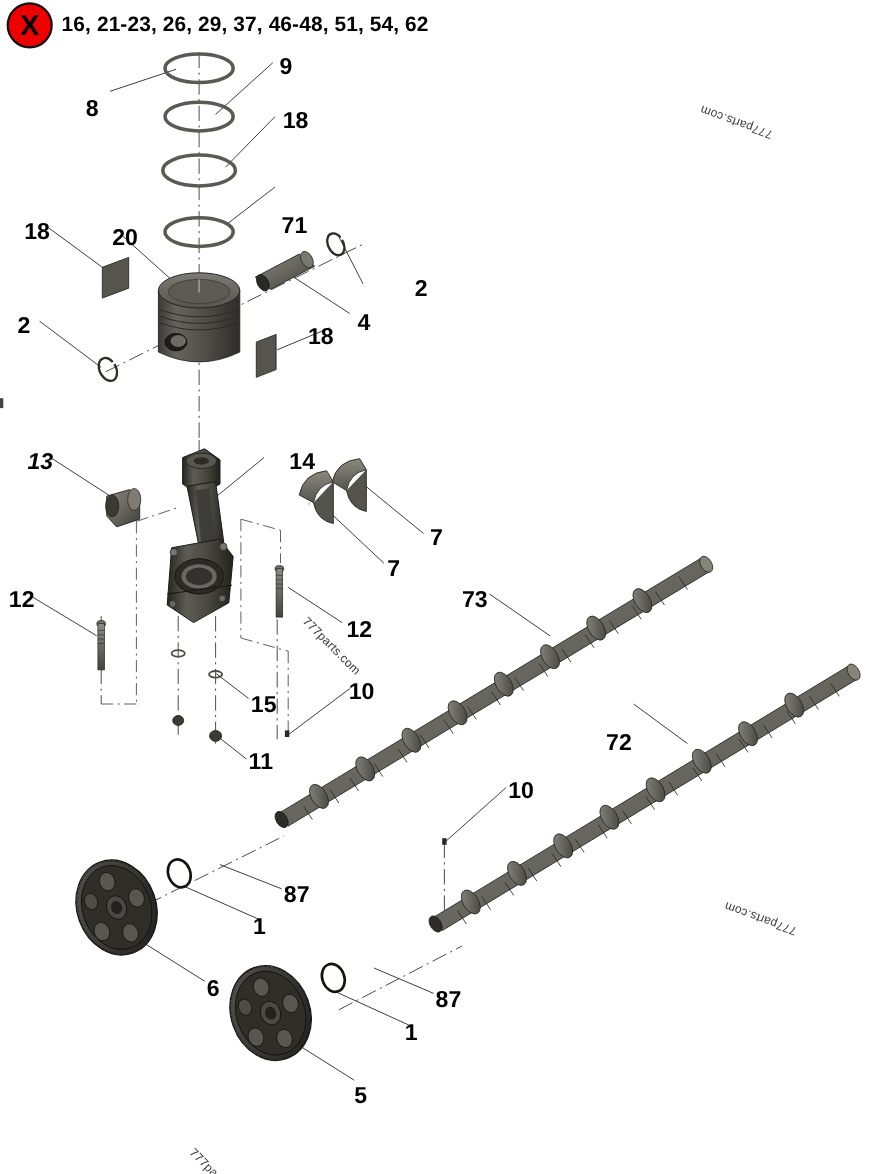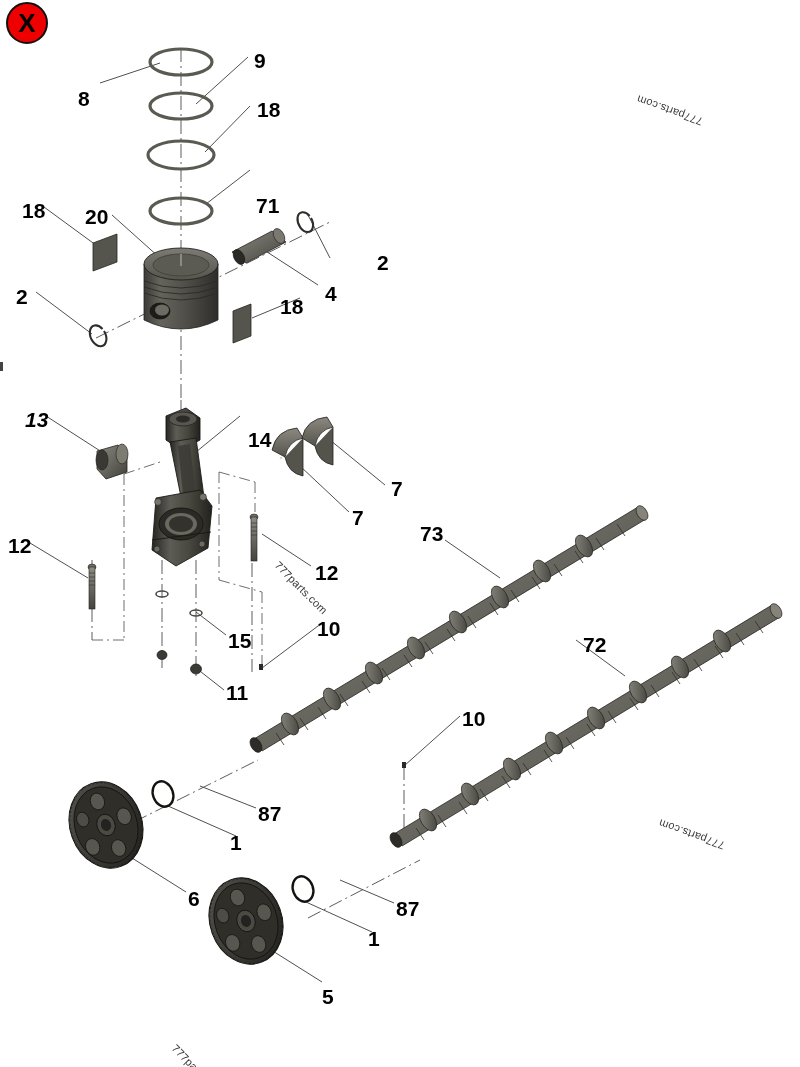--- a/index.html
+++ b/index.html
@@ -355,44 +355,45 @@
       <g stroke="#151411" stroke-width="0.55" opacity="0.85">
         <ellipse cx="246" cy="921" rx="35" ry="43" transform="rotate(-20 246 921)" fill="none" stroke-dasharray="2 2.2"></ellipse>
       </g>
     </g>
 
     <rect x="0" y="362" width="3" height="9" fill="#444"></rect>
   </svg>
 
   <div class="hdr-row">
     <div class="xbadge">X</div>
+    <div class="hdr-text">16, 21-23, 26,  29, 37, 46-48, 51, 54, 62</div>
   </div>
 
   <div id="callout-layer">
       <div class="cal" style="left: 78px; top: 88px;">8</div>
       <div class="cal" style="left: 254px; top: 50px;">9</div>
       <div class="cal" style="left: 257px; top: 99px;">18</div>
       <div class="cal" style="left: 256px; top: 163px; margin-top: 32px;">71</div>
       <div class="cal" style="left: 22px; top: 200px;">18</div>
-      <div class="cal" style="left: 85px; top: 206px;">20</div>
+      <div class="cal" style="left: 102px; top: 206px;">20</div>
       <div class="cal" style="left: 377px; top: 252px;">2</div>
       <div class="cal" style="left: 325px; top: 283px;">4</div>
       <div class="cal" style="left: 280px; top: 296px;">18</div>
       <div class="cal" style="left: 16px; top: 286px;">2</div>
       <div class="cal" style="left: 25px; top: 409px; font-style: italic;">13</div>
-      <div class="cal" style="left: 248px; top: 409px; margin-top: 20px;">14</div>
+      <div class="cal" style="left: 263px; top: 409px;">14</div>
       <div class="cal" style="left: 391px; top: 478px;">7</div>
       <div class="cal" style="left: 352px; top: 507px;">7</div>
       <div class="cal" style="left: 8px; top: 535px;">12</div>
       <div class="cal" style="left: 315px; top: 562px;">12</div>
       <div class="cal" style="left: 228px; top: 630px; text-align: center;">15</div>
       <div class="cal" style="left: 317px; top: 618px;">10</div>
       <div class="cal" style="left: 226px; top: 682px;">11</div>
-      <div class="cal" style="left: 420px; top: 523px;">73</div>
-      <div class="cal" style="left: 551px; top: 634px; margin-left: 32px;">72</div>
+      <div class="cal" style="left: 420px; top: 535px;">73</div>
+      <div class="cal" style="left: 551px; top: 665px;">72</div>
       <div class="cal" style="left: 462px; top: 708px;">10</div>
       <div class="cal" style="left: 258px; top: 803px;">87</div>
       <div class="cal" style="left: 230px; top: 832px;">1</div>
       <div class="cal" style="left: 188px; top: 888px;">6</div>
       <div class="cal" style="left: 396px; top: 898px;">87</div>
       <div class="cal" style="left: 368px; top: 928px;">1</div>
       <div class="cal" style="left: 322px; top: 986px;">5</div>
     </div>
 
   <div id="watermark-layer">

